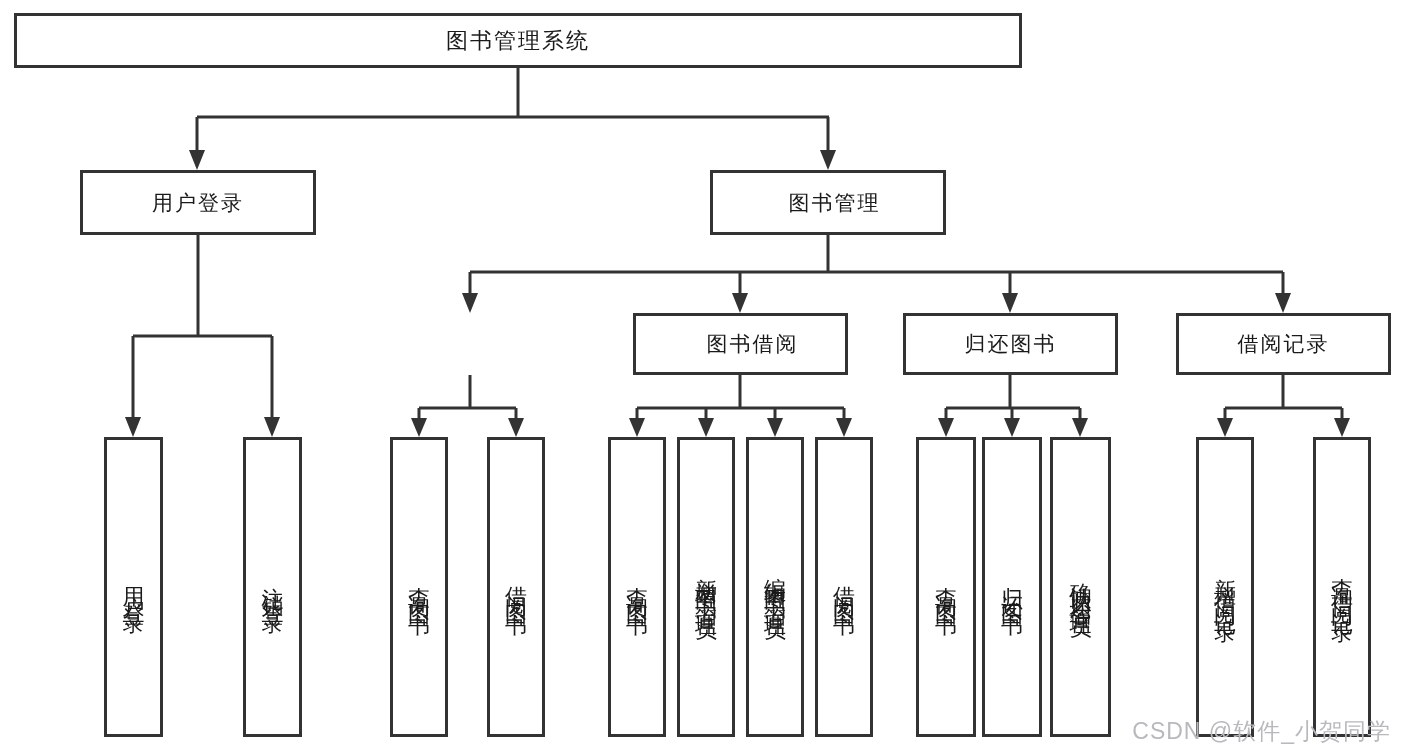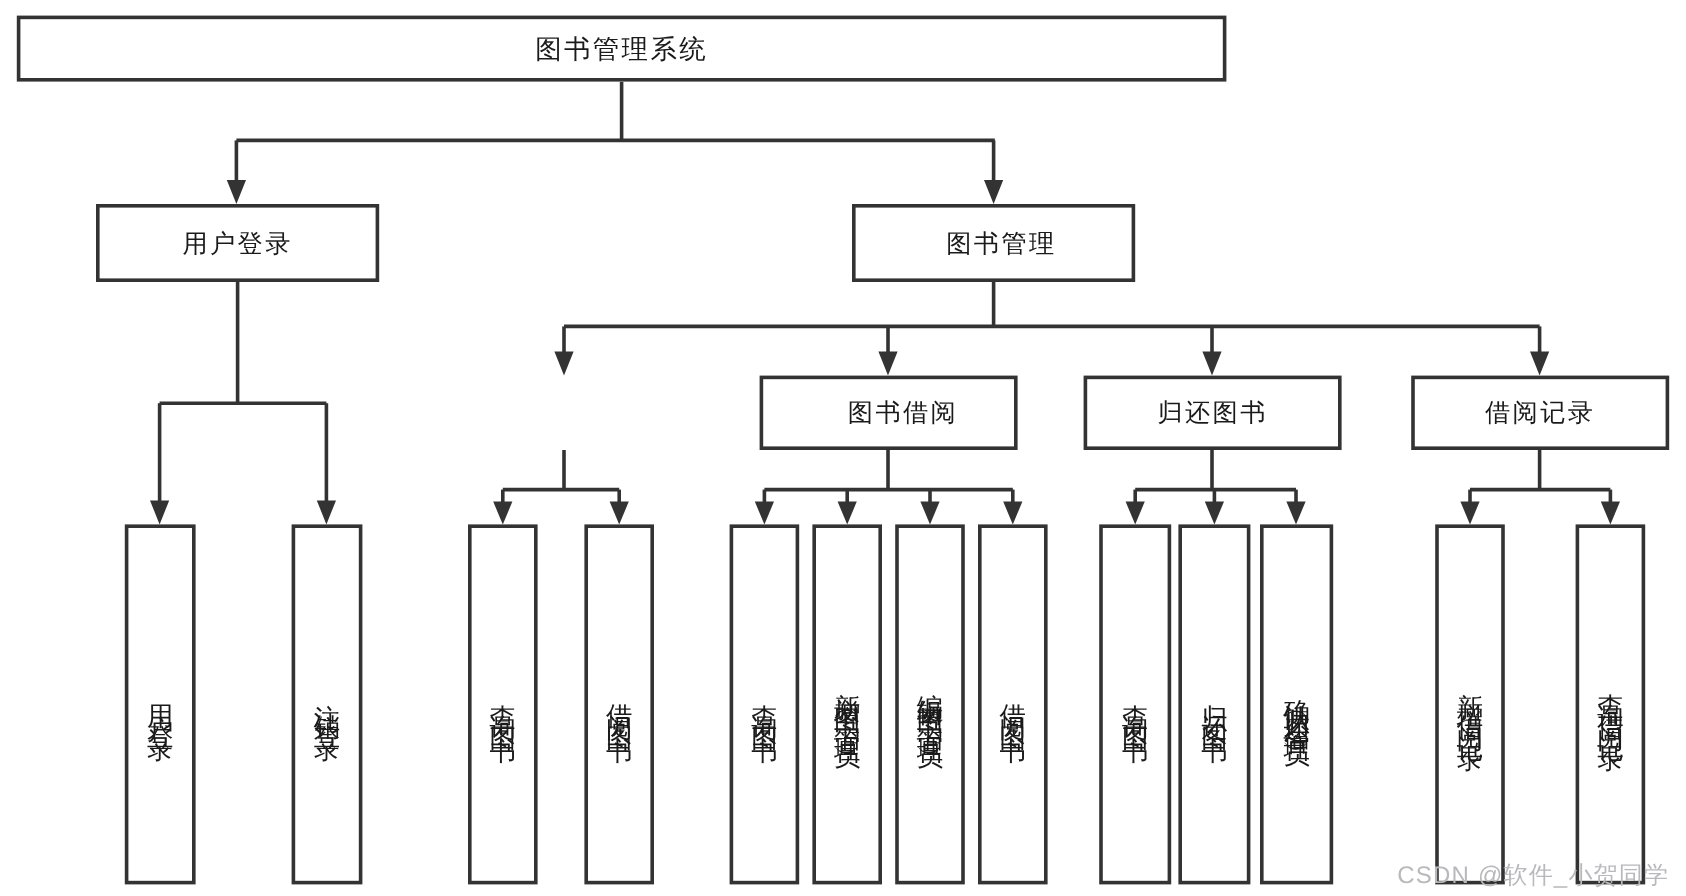--- a/index.html
+++ b/index.html
@@ -42,21 +42,21 @@
     font-size: 22px;
     letter-spacing: 9px;
     color: #1a1a1a;
     line-height: 1;
     z-index: 2;
   }
   .watermark {
     position: absolute;
     right: 14px;
     top: 716px;
-    font-size: 20px;
+    font-size: 23px;
     color: #b9b9bd;
     letter-spacing: 1px;
     z-index: 3;
     white-space: nowrap;
   }
 </style>
 </head>
 <body>
 
 <div id="canvas">

